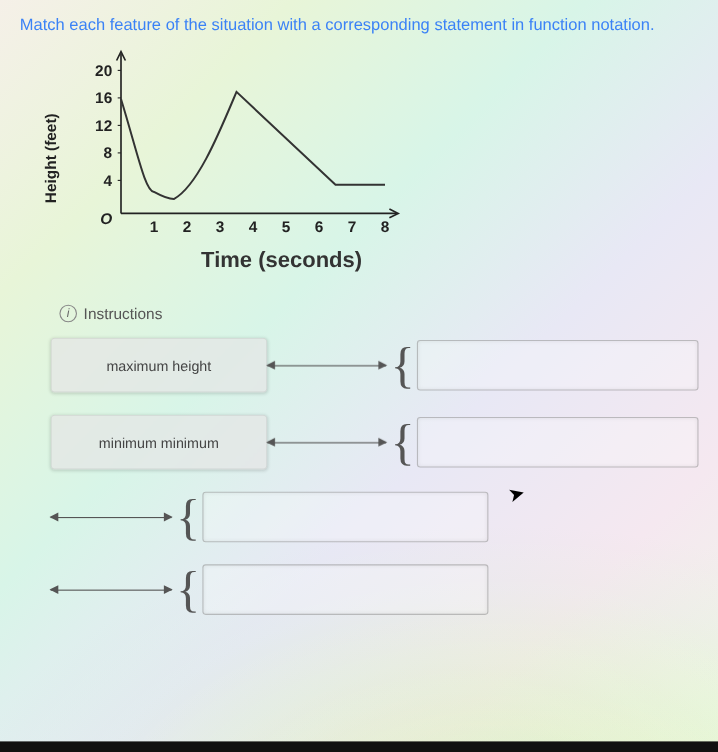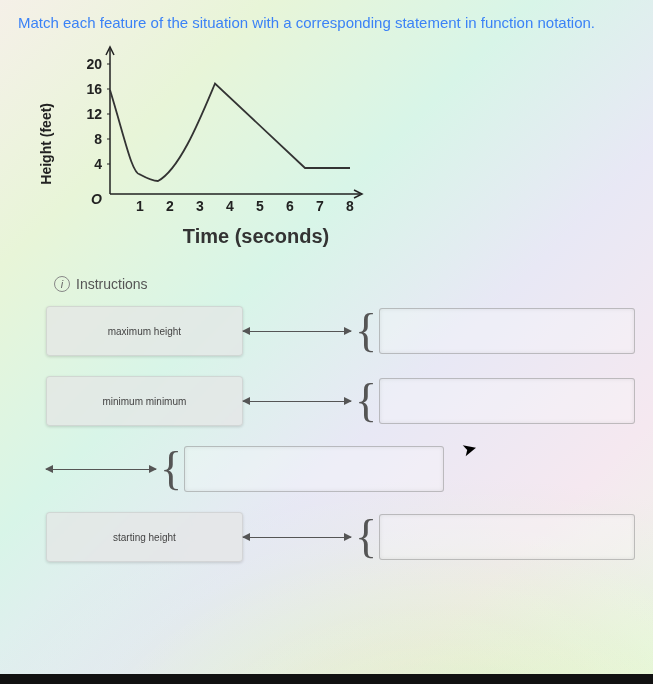--- a/index.html
+++ b/index.html
@@ -35,21 +35,21 @@
   .info-icon { width: 16px; height: 16px; border: 1px solid #888; border-radius: 50%; display: flex; align-items: center; justify-content: center; font-size: 11px; font-style: italic; color: #666; }
   .rows { display: flex; flex-direction: column; gap: 20px; margin-left: 28px; }
   .row { display: flex; align-items: center; gap: 0; }
   .card {
     width: 200px; height: 50px;
     background: rgba(230,230,230,0.7);
     border: 1px solid rgba(0,0,0,0.08);
     border-radius: 4px;
     box-shadow: 0 1px 3px rgba(0,0,0,0.15);
     display: flex; align-items: center; justify-content: center;
-    font-size: 10px; color: #444;
+    font-size: 13px; color: #444;
     backdrop-filter: blur(1px);
   }
   .connector { width: 110px; height: 1px; background: #555; position: relative; }
   .connector::before, .connector::after {
     content: ""; position: absolute; top: 50%; width: 0; height: 0;
     border-top: 4px solid transparent; border-bottom: 4px solid transparent;
     transform: translateY(-50%);
   }
   .connector::before { left: -1px; border-right: 8px solid #555; }
   .connector::after { right: -1px; border-left: 8px solid #555; }
@@ -140,23 +140,20 @@
       <div class="connector"></div>
       <div class="brace">{</div>
       <div class="slot"></div>
     </div>
     <div class="row">
       <div class="connector"></div>
       <div class="brace">{</div>
       <div class="slot"></div>
     </div>
     <div class="row">
-      <div class="card">
-          <span>starting height</span>
-        </div>
       <div class="connector"></div>
       <div class="brace">{</div>
       <div class="slot"></div>
     </div>
   </div>
 </div>
 
 <div class="cursor">➤</div>
 <div class="footer-bar"></div>
 

